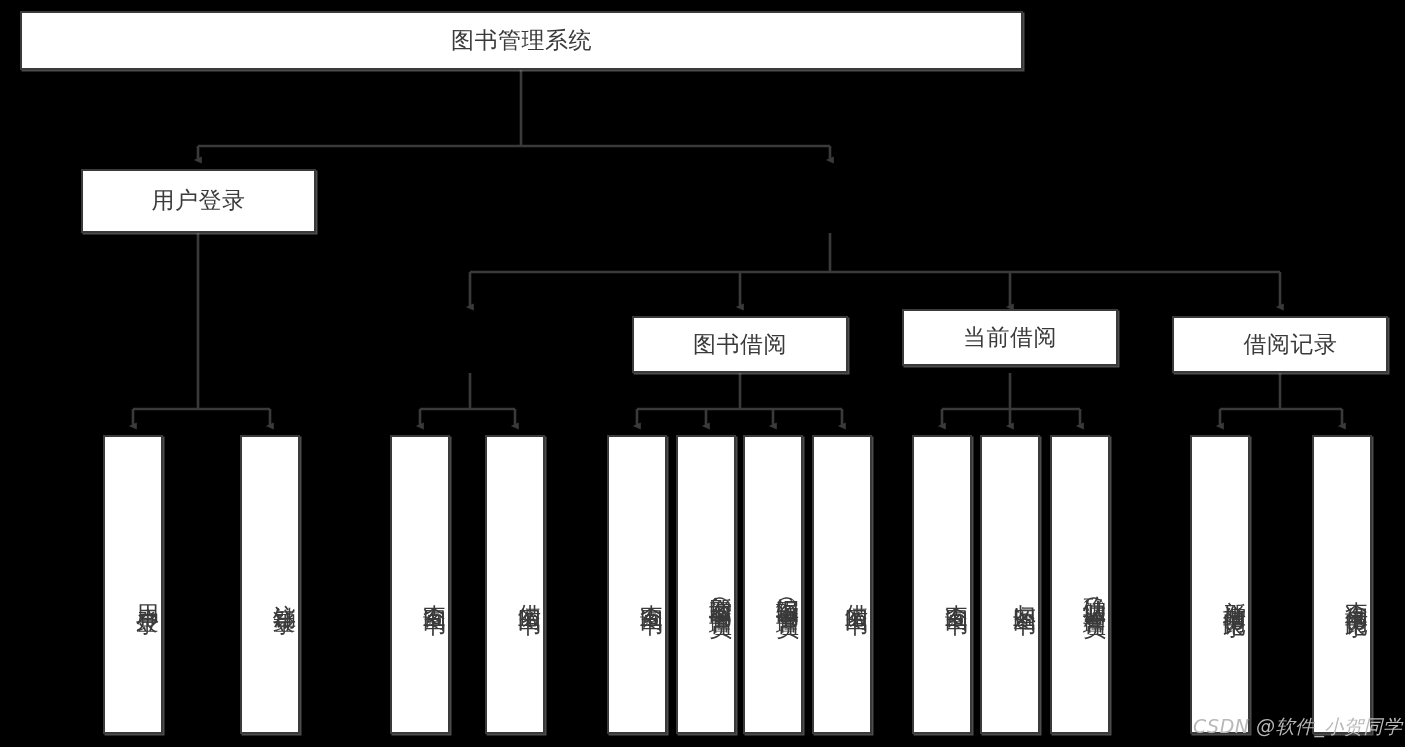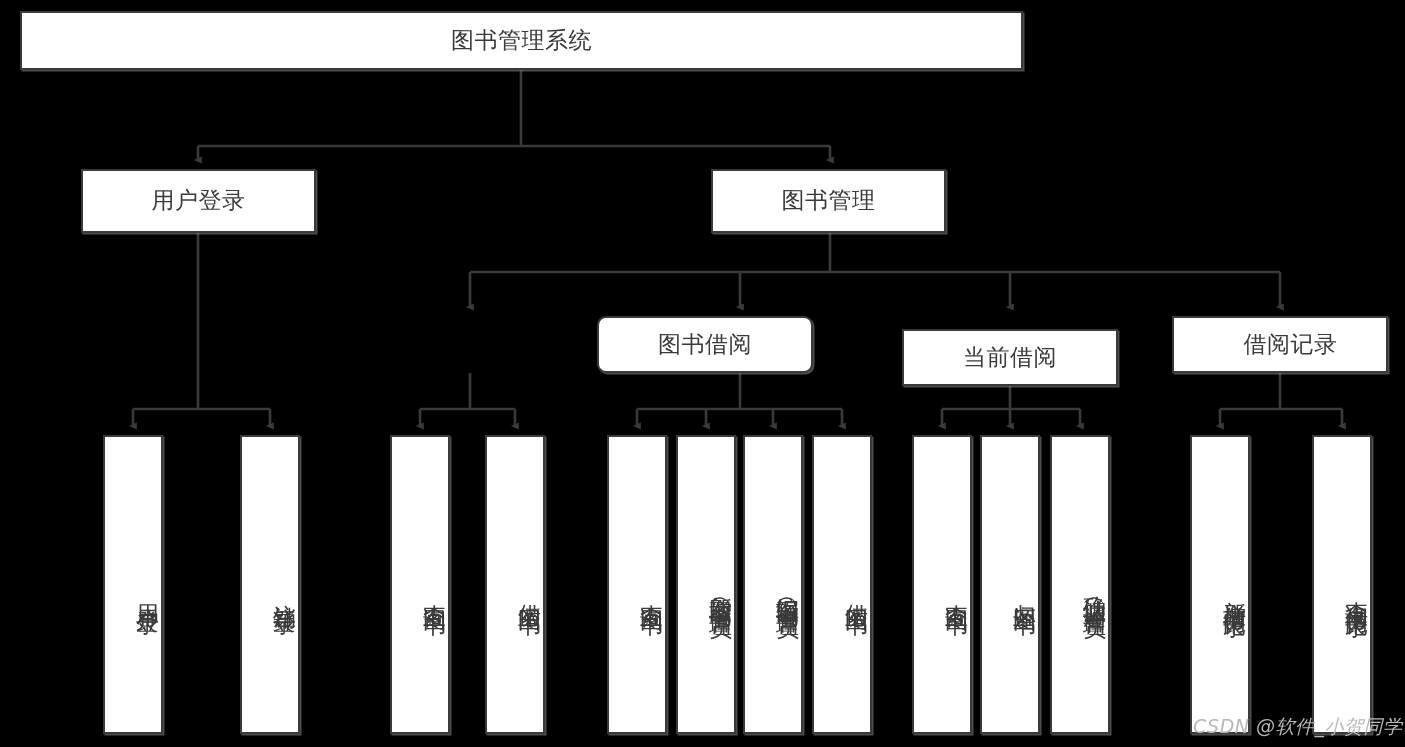--- a/index.html
+++ b/index.html
@@ -117,24 +117,23 @@
       <path d="M1280,373 L1280,409"></path>
       <path d="M1220,409 L1342,409"></path>
       <path d="M1220,409 L1220,426" marker-end="url(#arrow)"></path>
       <path d="M1342,409 L1342,426" marker-end="url(#arrow)"></path>
     </g>
   </svg>
 
   <div class="node h" style="left:20px; top:11px; width:1003px; height:59px;">图书管理系统</div>
 
   <div class="node h" style="left:81px; top:169px; width:235px; height:64px;">用户登录</div>
-  <div class="node h" style="left:711px; top:169px; width:235px; height:64px;">图书管理</div>
 
-  <div class="node h" style="left:597px; top:316px; width:216px; height:57px;border-radius:9px;">图书借阅</div>
-  <div class="node h" style="left:902px; top:329px; width:216px; height:57px;">当前借阅</div>
+  <div class="node h" style="left:632px; top:316px; width:216px; height:57px;">图书借阅</div>
+  <div class="node h" style="left:902px; top:309px; width:216px; height:57px;">当前借阅</div>
   <div class="node h" style="left:1172px; top:316px; width:216px; height:57px;padding-left:21px;">借阅记录</div>
 
   <div class="node v" style="left:103px; top:435px; width:60px; height:299px;">
     <span class="vlabel">用户登录</span>
   </div>
   <div class="node v" style="left:240px; top:435px; width:60px; height:299px;">
     <span class="vlabel">注销登录</span>
   </div>
 
   <div class="node v" style="left:390px; top:435px; width:60px; height:299px;">

